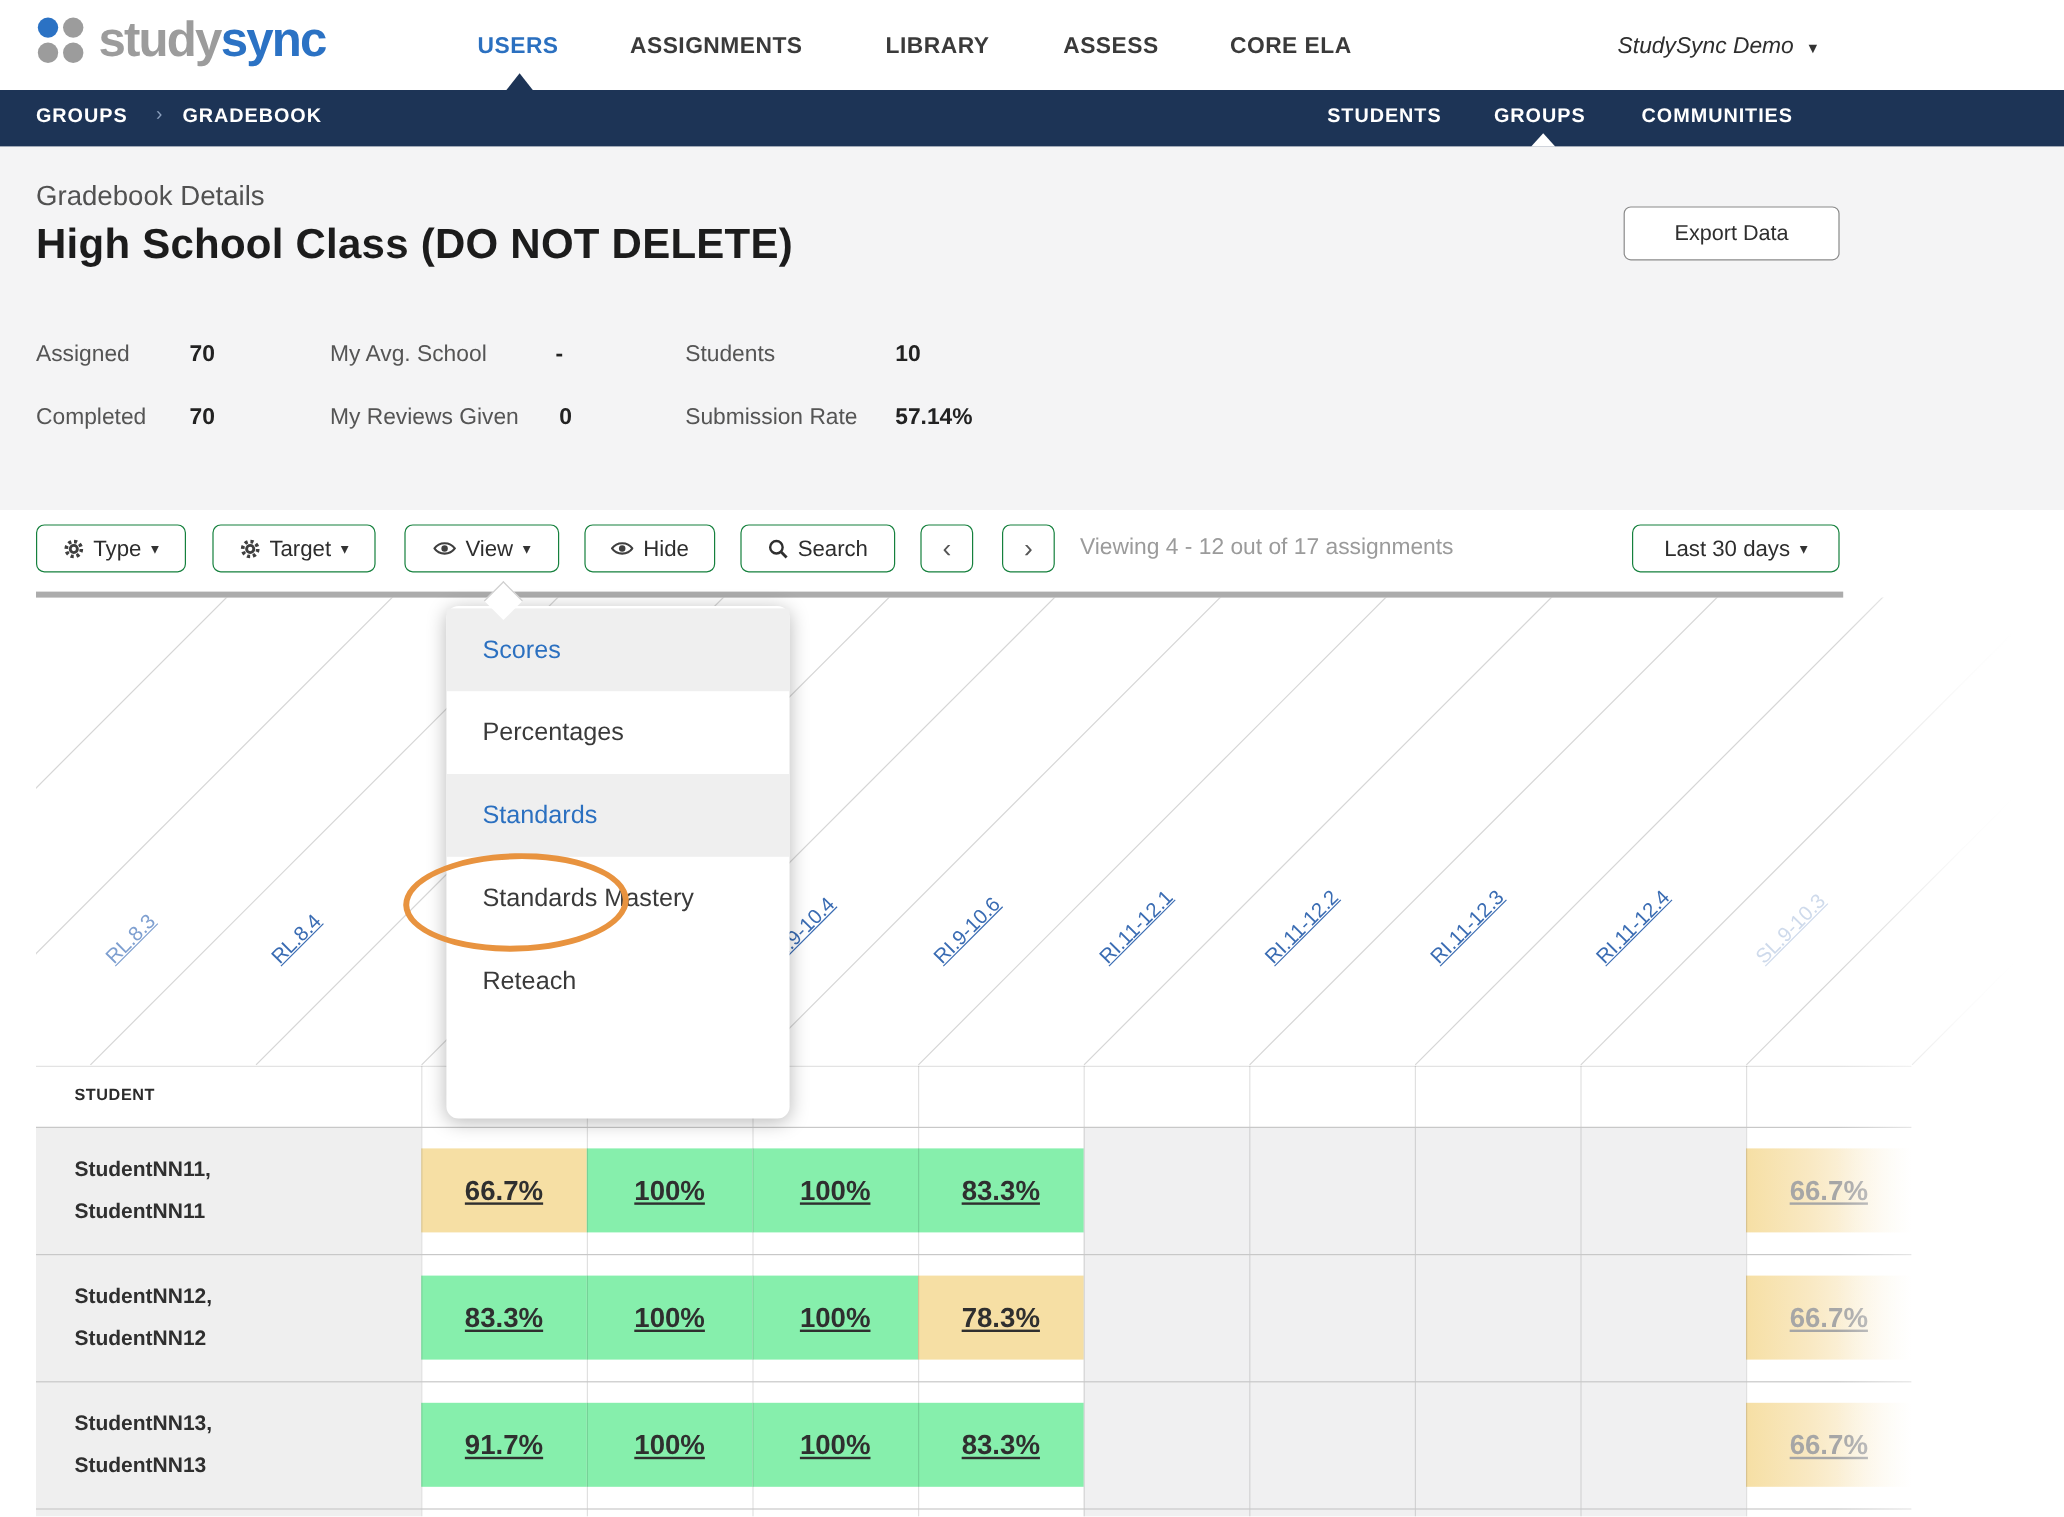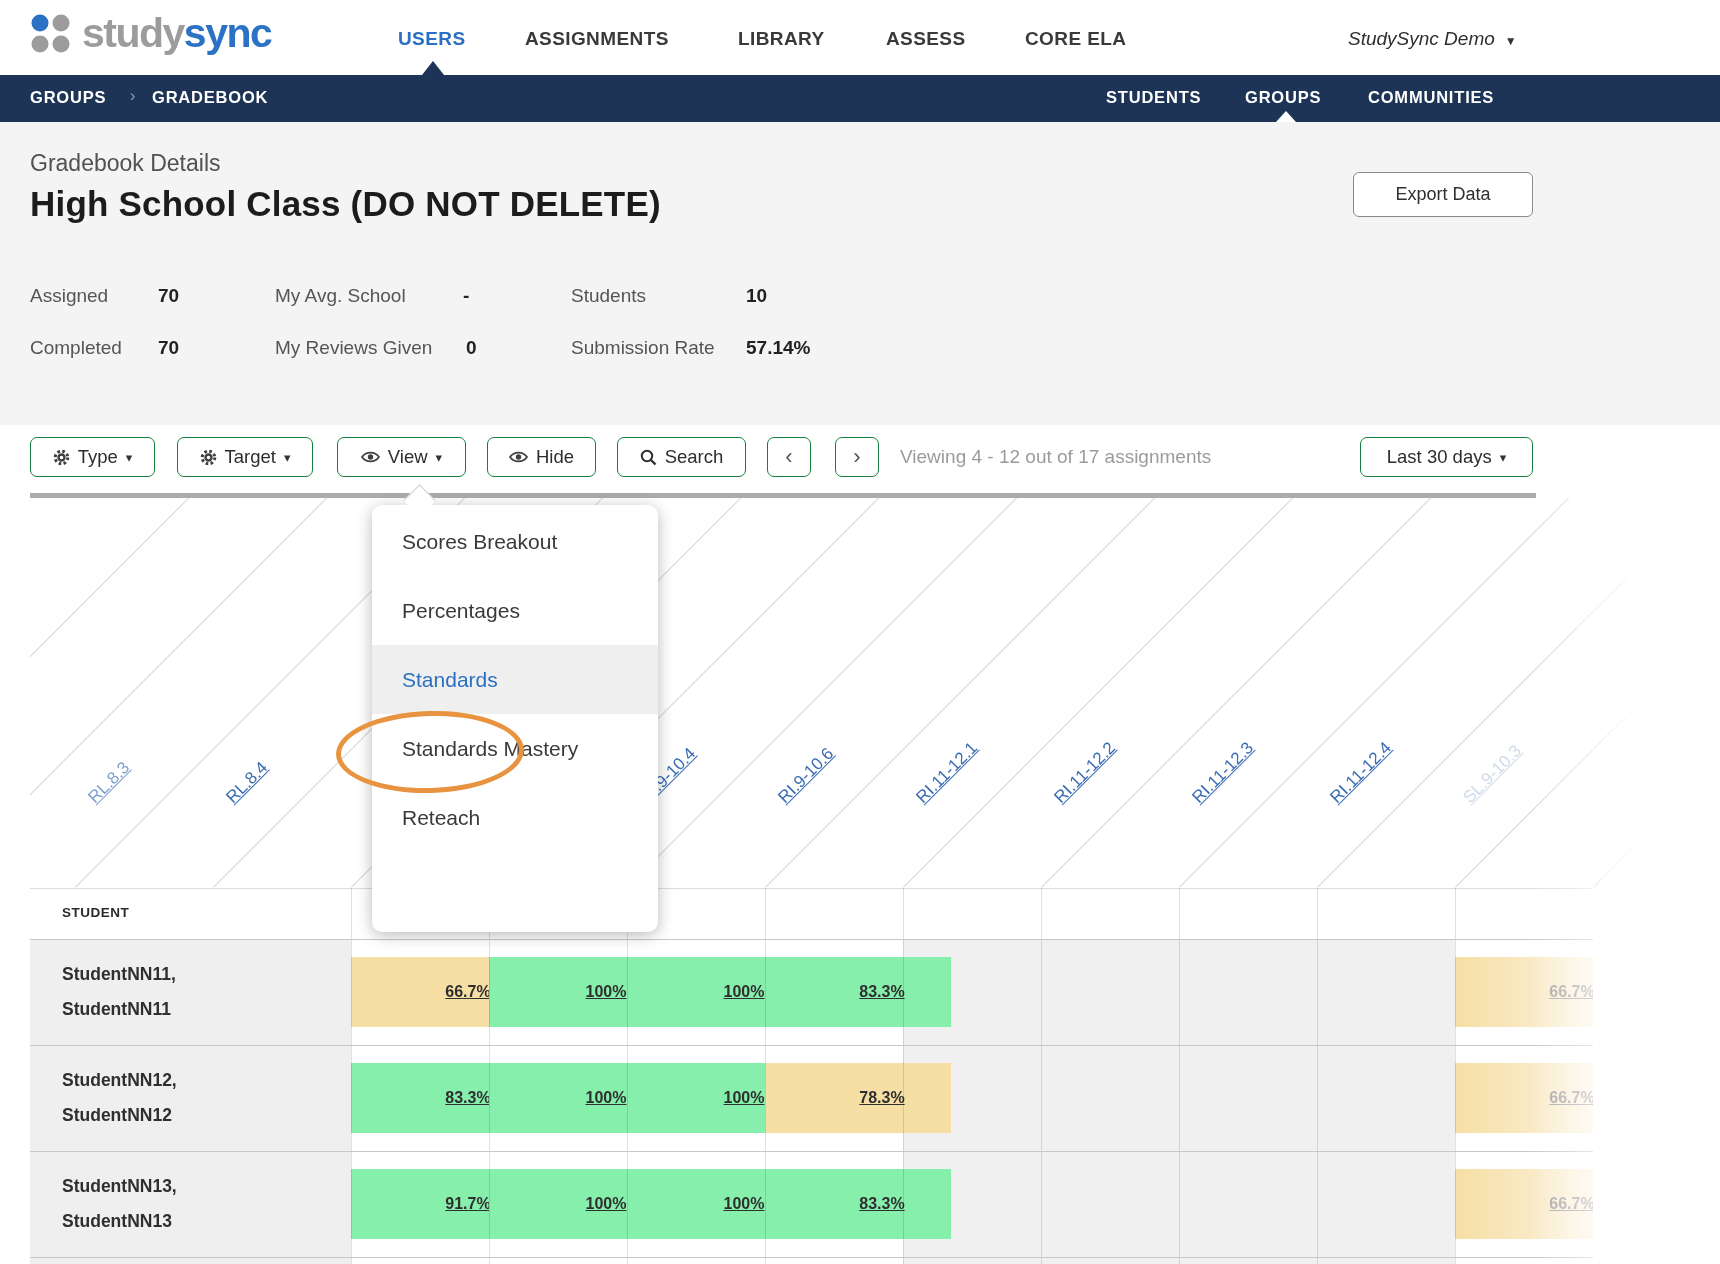--- a/index.html
+++ b/index.html
@@ -54,21 +54,21 @@
   .v-ghost{color:#AFBDD6;}
   
   .gtable{position:absolute;left:30px;top:888px;width:1563px;height:376px;overflow:hidden;background:#fff;}
   .hdr-topline{position:absolute;left:0;top:0;width:1563px;height:1px;background:#DDDDDD;}
   .student-hdr{position:absolute;left:32px;top:17px;font-size:13.5px;font-weight:700;letter-spacing:.5px;color:#2B2B2B;}
   .name-col-bg{position:absolute;left:0;top:51px;width:321px;height:325px;background:#EFEFEF;}
   .mid-bg{position:absolute;left:873px;top:51px;width:552px;height:325px;background:#F0F0F1;}
   .row-divider{position:absolute;left:0;width:1563px;height:1px;background:#C8C8C8;}
   .vline{position:absolute;top:0;width:1px;height:376px;background:rgba(0,0,0,0.12);}
   .cell-band{position:absolute;width:138px;height:70px;display:flex;align-items:center;justify-content:center;
-    font-size:16px;font-weight:600;color:#2F2F2F;text-decoration:underline;cursor:pointer;padding-left:48px;}
+    font-size:23px;font-weight:600;color:#2F2F2F;text-decoration:underline;cursor:pointer;}
   .v-yellow{background:#F6DFA4;}
   .v-green{background:#86efac;text-decoration:underline;}
   .v-yellow-faded{background:linear-gradient(90deg,#F6DFA4 0%,#F9E9C4 40%,rgba(250,238,210,0) 100%);color:#A6A6A6;}
   .stu-name{position:absolute;left:32px;font-size:17.5px;font-weight:700;color:#2F2F2F;white-space:nowrap;}
   
   .right-fade{position:absolute;left:1530px;top:490px;width:190px;height:774px;z-index:30;pointer-events:none;
     background:linear-gradient(90deg,rgba(255,255,255,0) 0%,rgba(255,255,255,.9) 55%,#FFF 78%);}
   
   .menu-caret{position:absolute;left:408px;top:489px;width:22px;height:22px;background:#fff;
     border-top:1px solid #CFCFCF;border-left:1px solid #CFCFCF;transform:rotate(45deg);z-index:42;}
@@ -261,21 +261,21 @@
     <div class="stu-name" style="top:182px;">StudentNN12,</div>
     <div class="stu-name" style="top:217px;">StudentNN12</div>
     <div class="stu-name" style="top:288px;">StudentNN13,</div>
     <div class="stu-name" style="top:323px;">StudentNN13</div>
   </div>
 
   <div class="right-fade"></div>
 
   <div class="menu-caret"></div>
   <div class="view-menu">
-    <div class="menu-item">Scores Breakout</div>
+    <div class="menu-item active">Scores</div>
     <div class="menu-item">Percentages</div>
     <div class="menu-item active">Standards</div>
     <div class="menu-item">Standards Mastery</div>
     <div class="menu-item">Reteach</div>
   </div>
   <div class="circle-annotation"></div>
 
 </div>
 
 </body></html>

